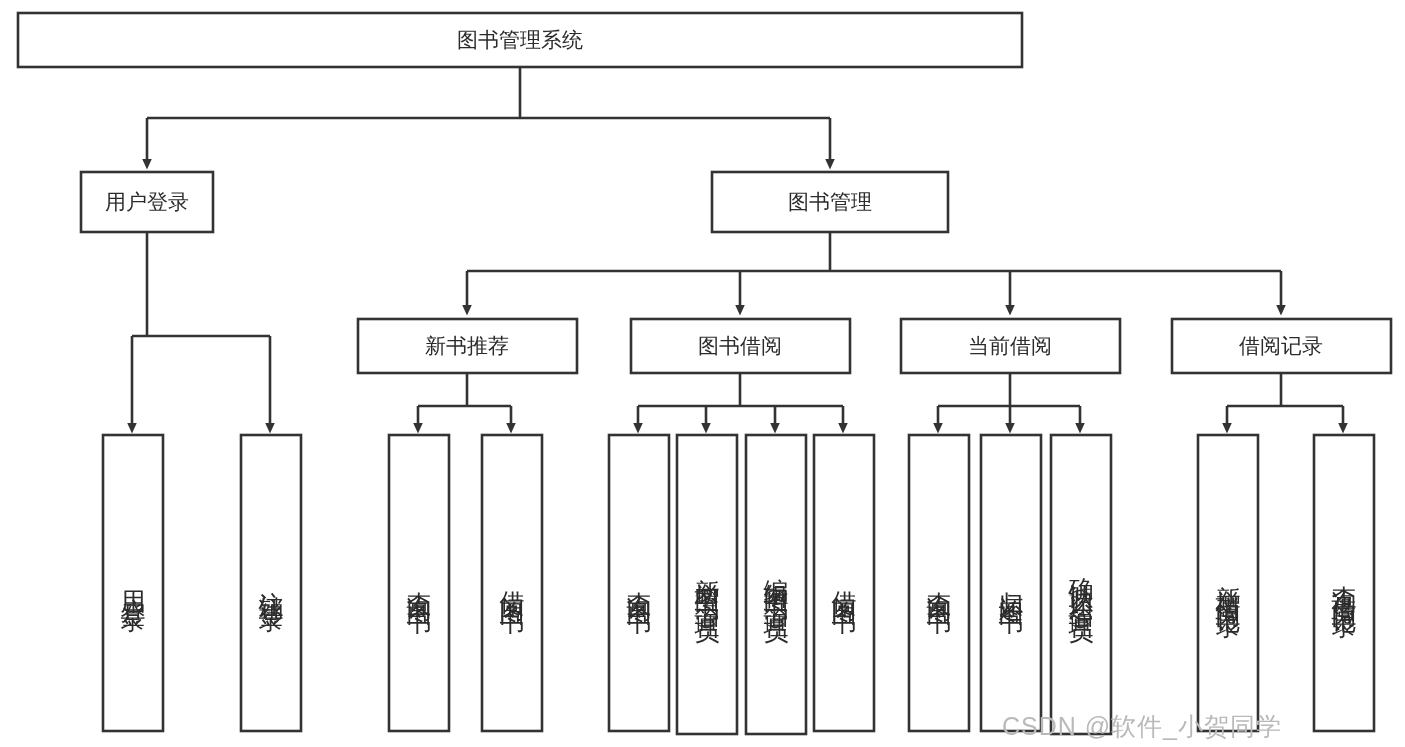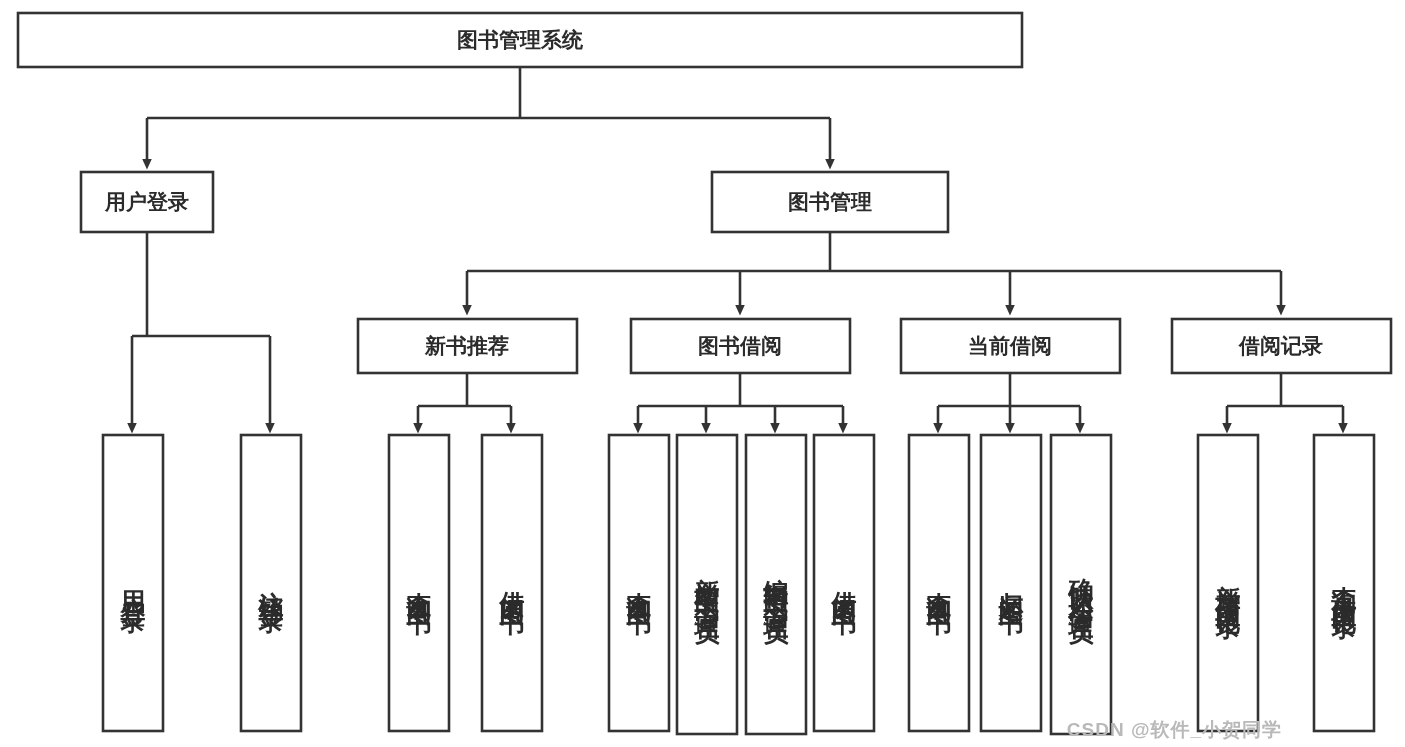--- a/index.html
+++ b/index.html
@@ -12,21 +12,20 @@
     height: 747px;
     font-family: "Liberation Sans", "DejaVu Sans", sans-serif;
     overflow: hidden;
     position: relative;
   }
   #diagram-root {
     position: relative;
     width: 1290px;
     height: 747px;
     background: #ffffff;
-    font-weight: bold;
   }
   svg.diagram {
     position: absolute;
     left: 0;
     top: 0;
     width: 1405px;
     height: 747px;
   }
   .node-box {
     fill: #ffffff;
@@ -65,21 +64,21 @@
     line-height: 1;
     letter-spacing: 6px;
     color: #2b2b2b;
     white-space: nowrap;
   }
   .watermark {
     position: absolute;
     right: 8px;
     bottom: 4px;
     font-family: "Liberation Sans", "DejaVu Sans", sans-serif;
-    font-size: 19px;
+    font-size: 25px;
     color: #b9b9b9;
     letter-spacing: 1px;
     white-space: nowrap;
     margin-left: 19px;
   }
 </style>
 </head>
 <body>
 
 <div id="diagram-root">

